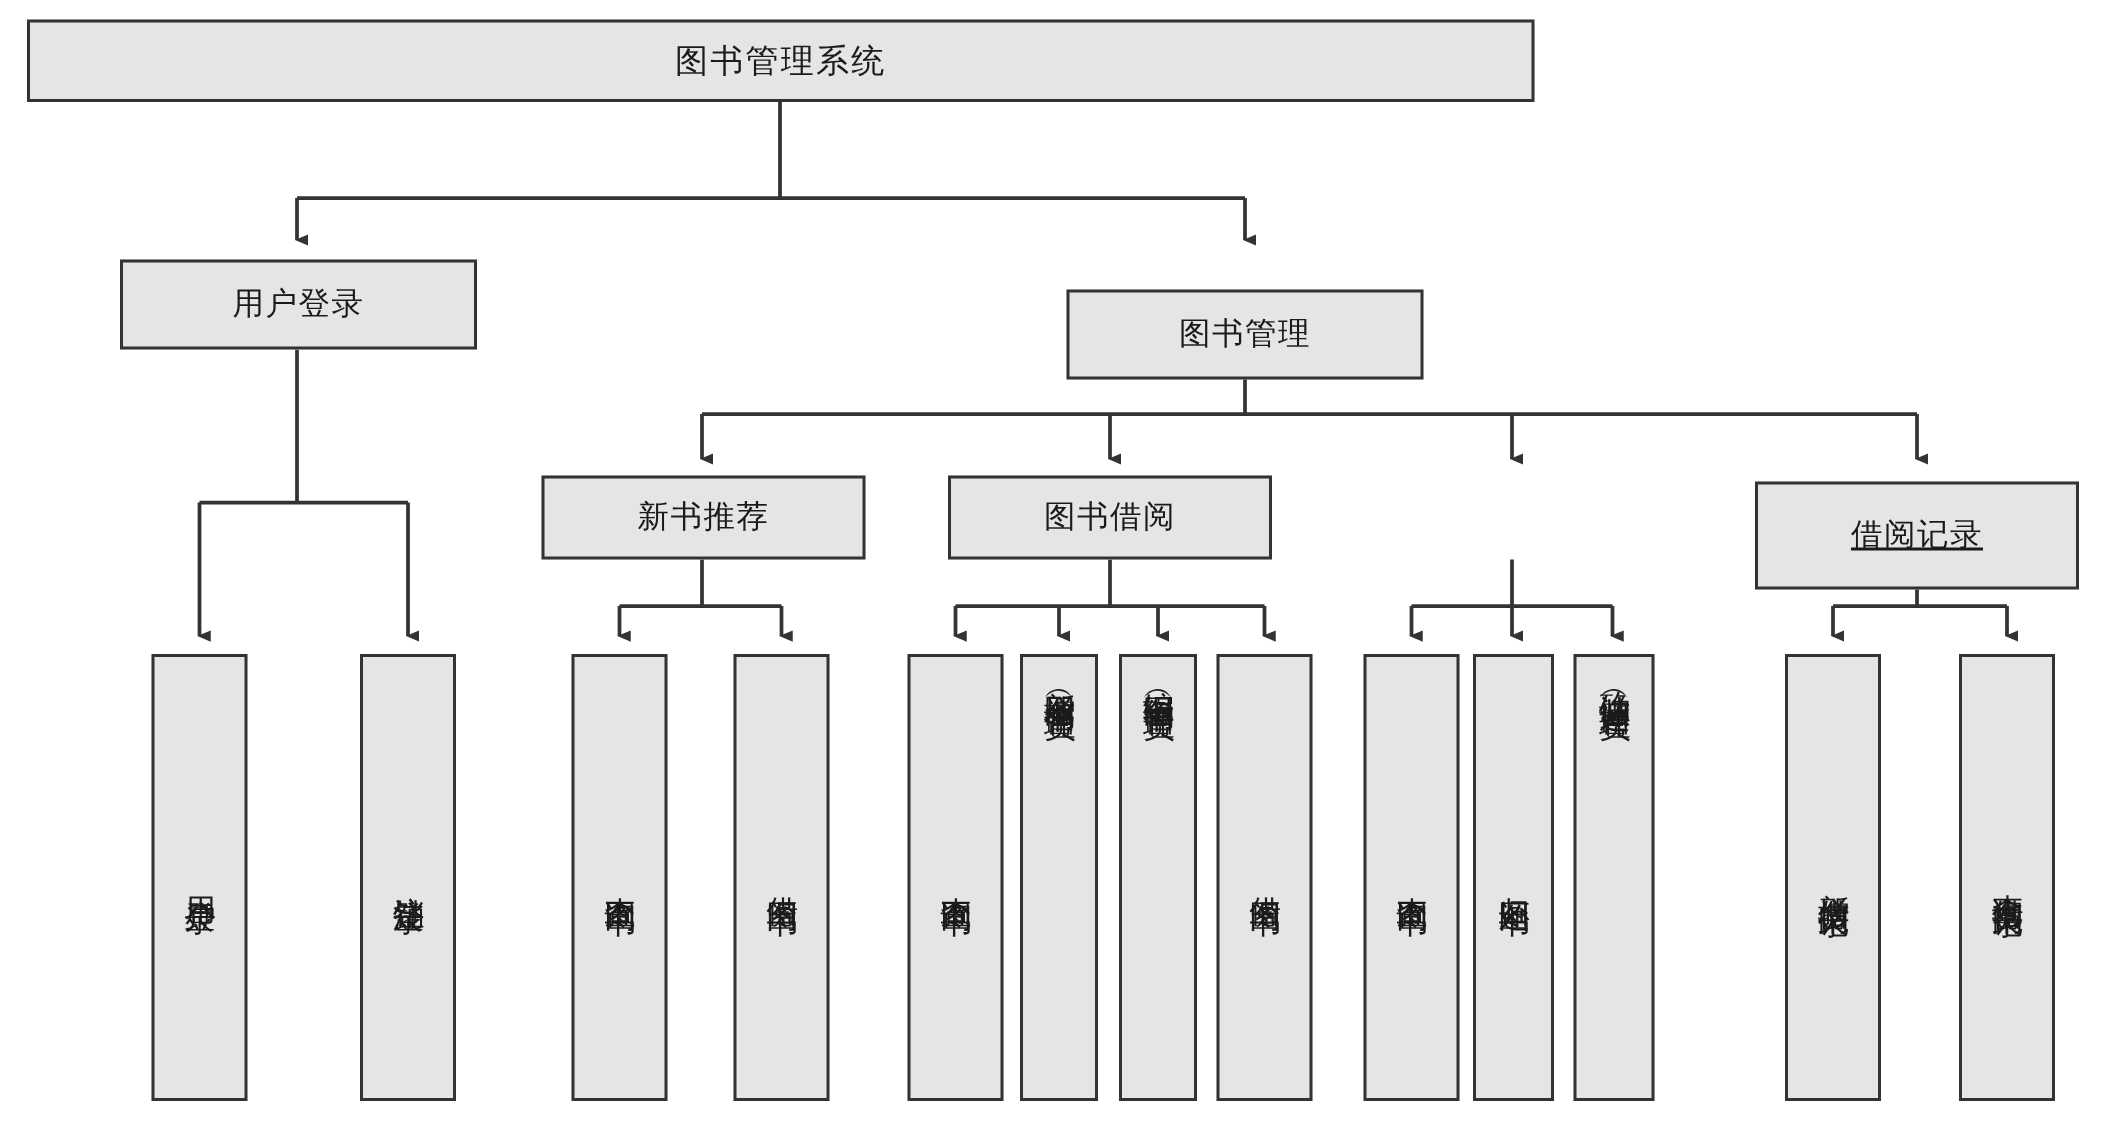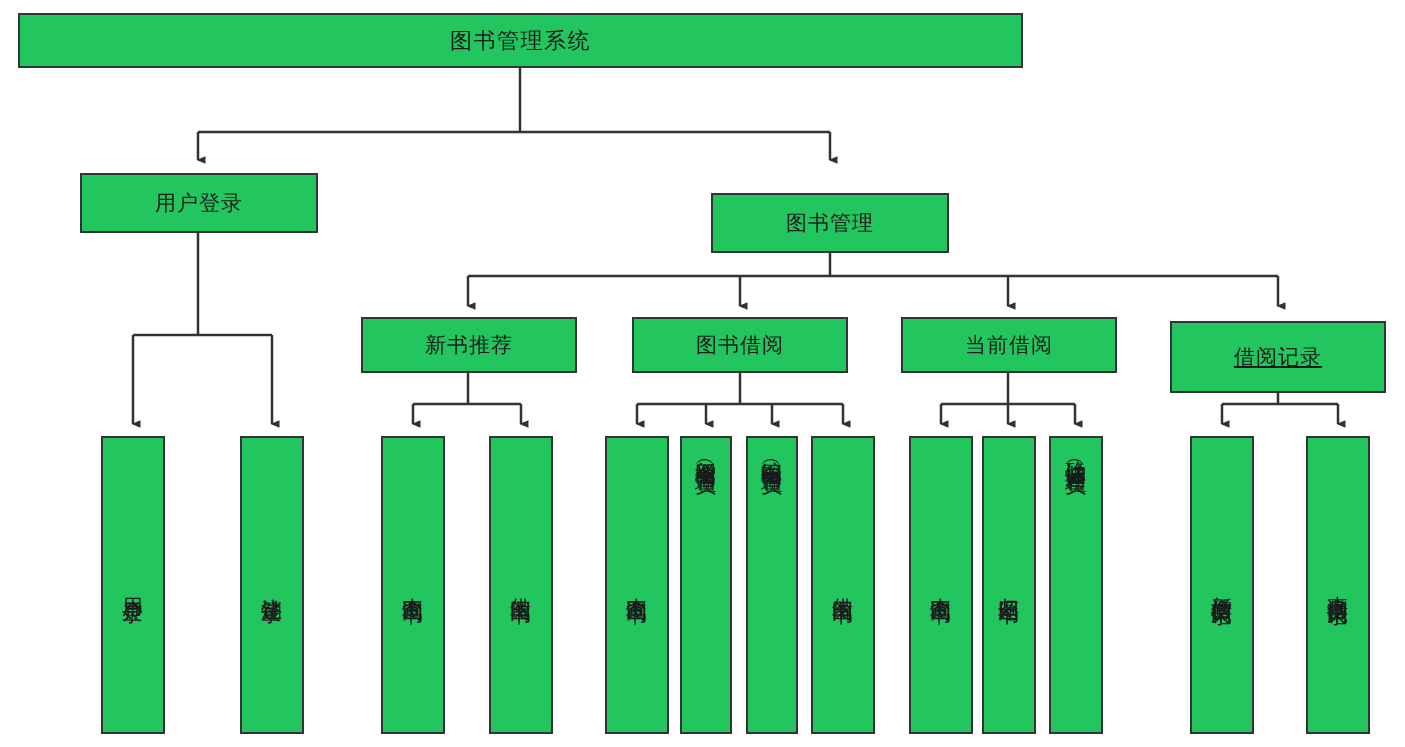--- a/index.html
+++ b/index.html
@@ -22,21 +22,21 @@
     position: absolute;
     left: 0;
     top: 0;
     width: 1405px;
     height: 747px;
     pointer-events: none;
   }
   .node {
     position: absolute;
     box-sizing: border-box;
-    background: #22c55e;
+    background: #e5e5e5;
     border: 2px solid #333333;
     display: flex;
     align-items: center;
     justify-content: center;
     color: #1b1b1b;
   }
   .node .label {
     text-align: center;
     line-height: 1.18;
     white-space: pre-line;
@@ -146,23 +146,20 @@
   </div>
 
   <div class="node horiz" style="left:361px; top:317px; width:216px; height:56px;">
     <span class="label">新书推荐</span>
   </div>
 
   <div class="node horiz" style="left:632px; top:317px; width:216px; height:56px;">
     <span class="label">图书借阅</span>
   </div>
 
-  <div class="node horiz" style="left:901px; top:317px; width:216px; height:56px;">
-    <span class="label">当前借阅</span>
-  </div>
 
   <div class="node horiz" style="left:1170px; top:321px; width:216px; height:72px;text-decoration:underline;">
     <span class="label">借阅记录</span>
   </div>
 
   <div class="node vert center-text" style="left:101px; top:436px; width:64px; height:298px;">
     <span class="label">用户登录</span>
   </div>
 
   <div class="node vert center-text" style="left:240px; top:436px; width:64px; height:298px;">

